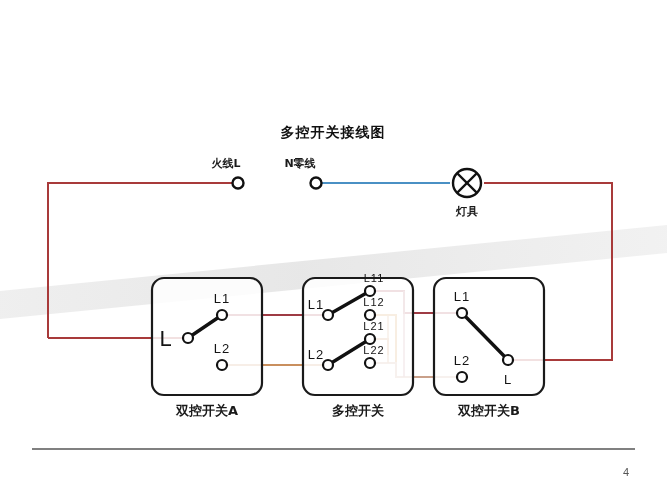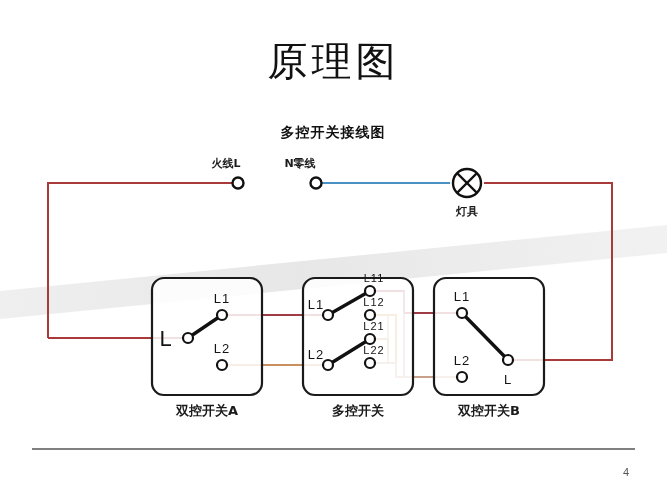--- a/index.html
+++ b/index.html
@@ -82,21 +82,20 @@
     font-weight: 700;
     fill: #111;
     letter-spacing: 1px;
   }
 </style>
 </head>
 <body>
 
 <div id="slide">
 
-  <div id="slide-title">原理图</div>
 
   <div id="diagram-wrap">
     <svg width="667" height="330" viewBox="0 0 667 330">
 
       <defs>
         <linearGradient id="creaseGrad" x1="0" y1="0" x2="1" y2="0">
           <stop offset="0" stop-color="#ededed" stop-opacity="0.9"></stop>
           <stop offset="0.45" stop-color="#e6e6e6" stop-opacity="0.95"></stop>
           <stop offset="1" stop-color="#efefef" stop-opacity="0.85"></stop>
         </linearGradient>

